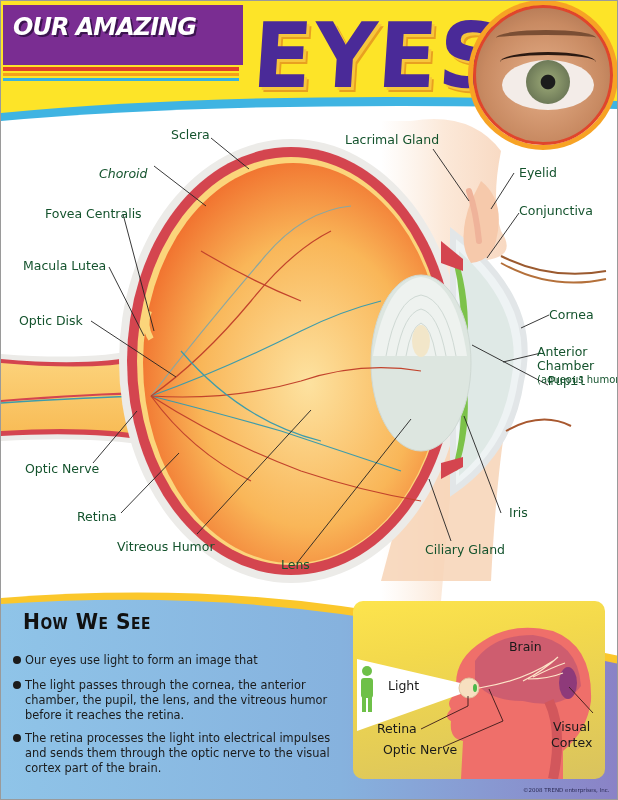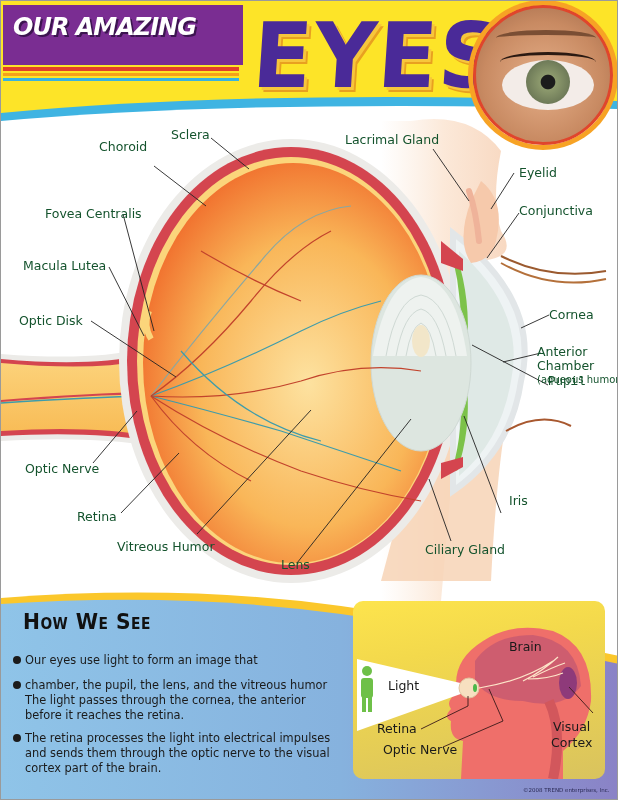--- a/index.html
+++ b/index.html
@@ -138,30 +138,30 @@
       <line x1="547" y1="384" x2="471" y2="344"></line>
       <line x1="540" y1="352" x2="502" y2="361"></line>
       <line x1="548" y1="314" x2="520" y2="327"></line>
       <line x1="518" y1="212" x2="486" y2="257"></line>
       <line x1="513" y1="172" x2="490" y2="208"></line>
       <line x1="432" y1="148" x2="468" y2="200"></line>
     </g>
   </svg>
 
   <div class="lbl" style="left:170px;top:126px;">Sclera</div>
-  <div class="lbl" style="left:98px;top:138px;">Choroid</div>
+  <div class="lbl" style="left:98px;top:165px;font-style:italic;">Choroid</div>
   <div class="lbl" style="left:44px;top:205px;">Fovea Centralis</div>
   <div class="lbl" style="left:22px;top:257px;">Macula Lutea</div>
   <div class="lbl" style="left:18px;top:312px;">Optic Disk</div>
   <div class="lbl" style="left:24px;top:460px;">Optic Nerve</div>
   <div class="lbl" style="left:76px;top:508px;">Retina</div>
   <div class="lbl" style="left:116px;top:538px;">Vitreous Humor</div>
   <div class="lbl" style="left:280px;top:556px;">Lens</div>
   <div class="lbl" style="left:424px;top:541px;">Ciliary Gland</div>
-  <div class="lbl" style="left:508px;top:492px;">Iris</div>
+  <div class="lbl" style="left:508px;top:504px;">Iris</div>
   <div class="lbl" style="left:547px;top:374px;font-family:Liberation Mono, monospace;">Pupil</div>
   <div class="lbl" style="left:536px;top:343px;">Anterior</div>
   <div class="lbl" style="left:536px;top:357px;">Chamber</div>
   <div class="lbl lbl-small" style="left:536px;top:373px;">(aqueous humor)</div>
   <div class="lbl" style="left:548px;top:306px;">Cornea</div>
   <div class="lbl" style="left:518px;top:202px;">Conjunctiva</div>
   <div class="lbl" style="left:518px;top:164px;">Eyelid</div>
   <div class="lbl" style="left:344px;top:131px;">Lacrimal Gland</div>
 
   <svg id="how-section" viewBox="0 0 618 215" width="618" height="215" style="position:absolute;left:0;top:585px;">
@@ -177,22 +177,22 @@
   </svg>
 
   <div id="how-title">How We See</div>
 
   <div class="bullet" style="top:640px;margin-top:12px;">
     <span class="bullet-dot"></span>
     <div>Our eyes use light to form an image that</div>
   </div>
   <div class="bullet" style="top:677px;">
     <span class="bullet-dot"></span>
+    <div>The light passes through the cornea, the anterior</div>
     <div>chamber, the pupil, the lens, and the vitreous humor</div>
-    <div>The light passes through the cornea, the anterior</div>
     <div>before it reaches the retina.</div>
   </div>
   <div class="bullet" style="top:730px;">
     <span class="bullet-dot"></span>
     <div>The retina processes the light into electrical impulses</div>
     <div>and sends them through the optic nerve to the visual</div>
     <div>cortex part of the brain.</div>
   </div>
 
   <div id="inset">

